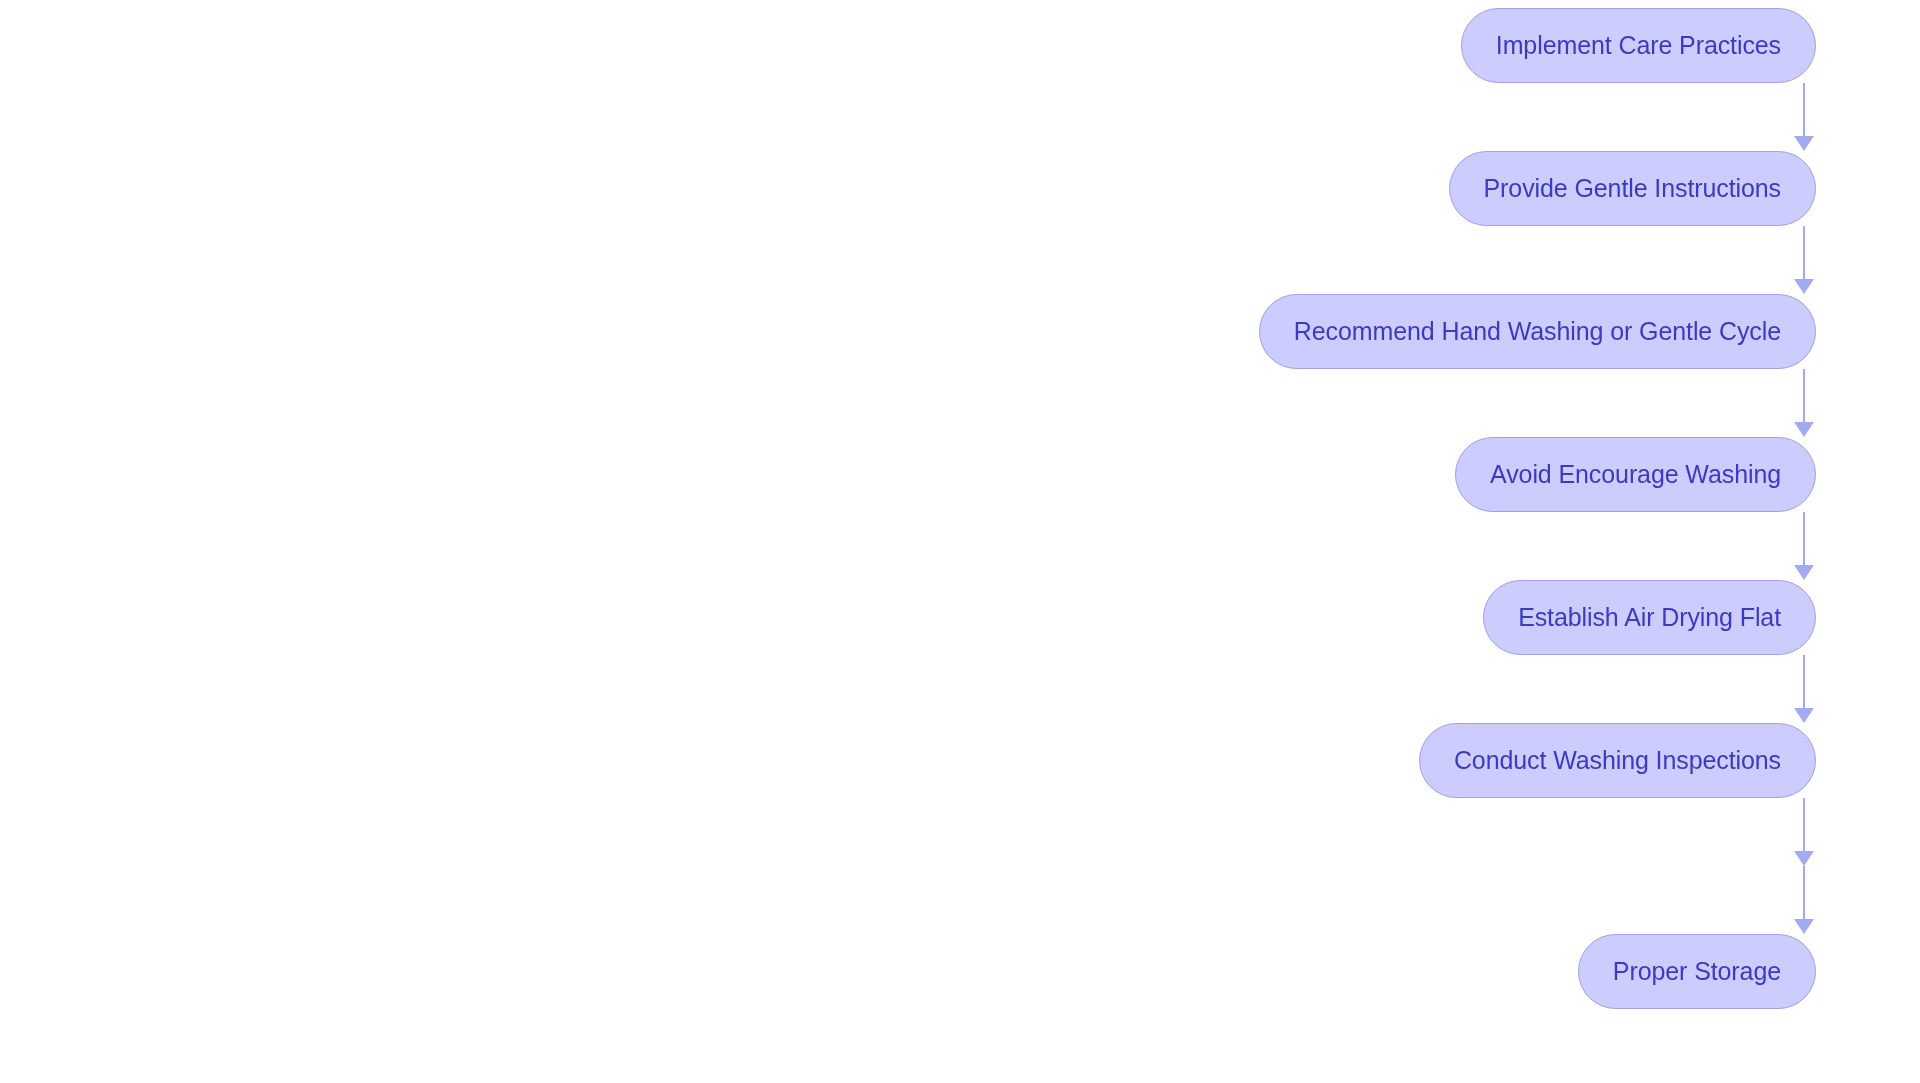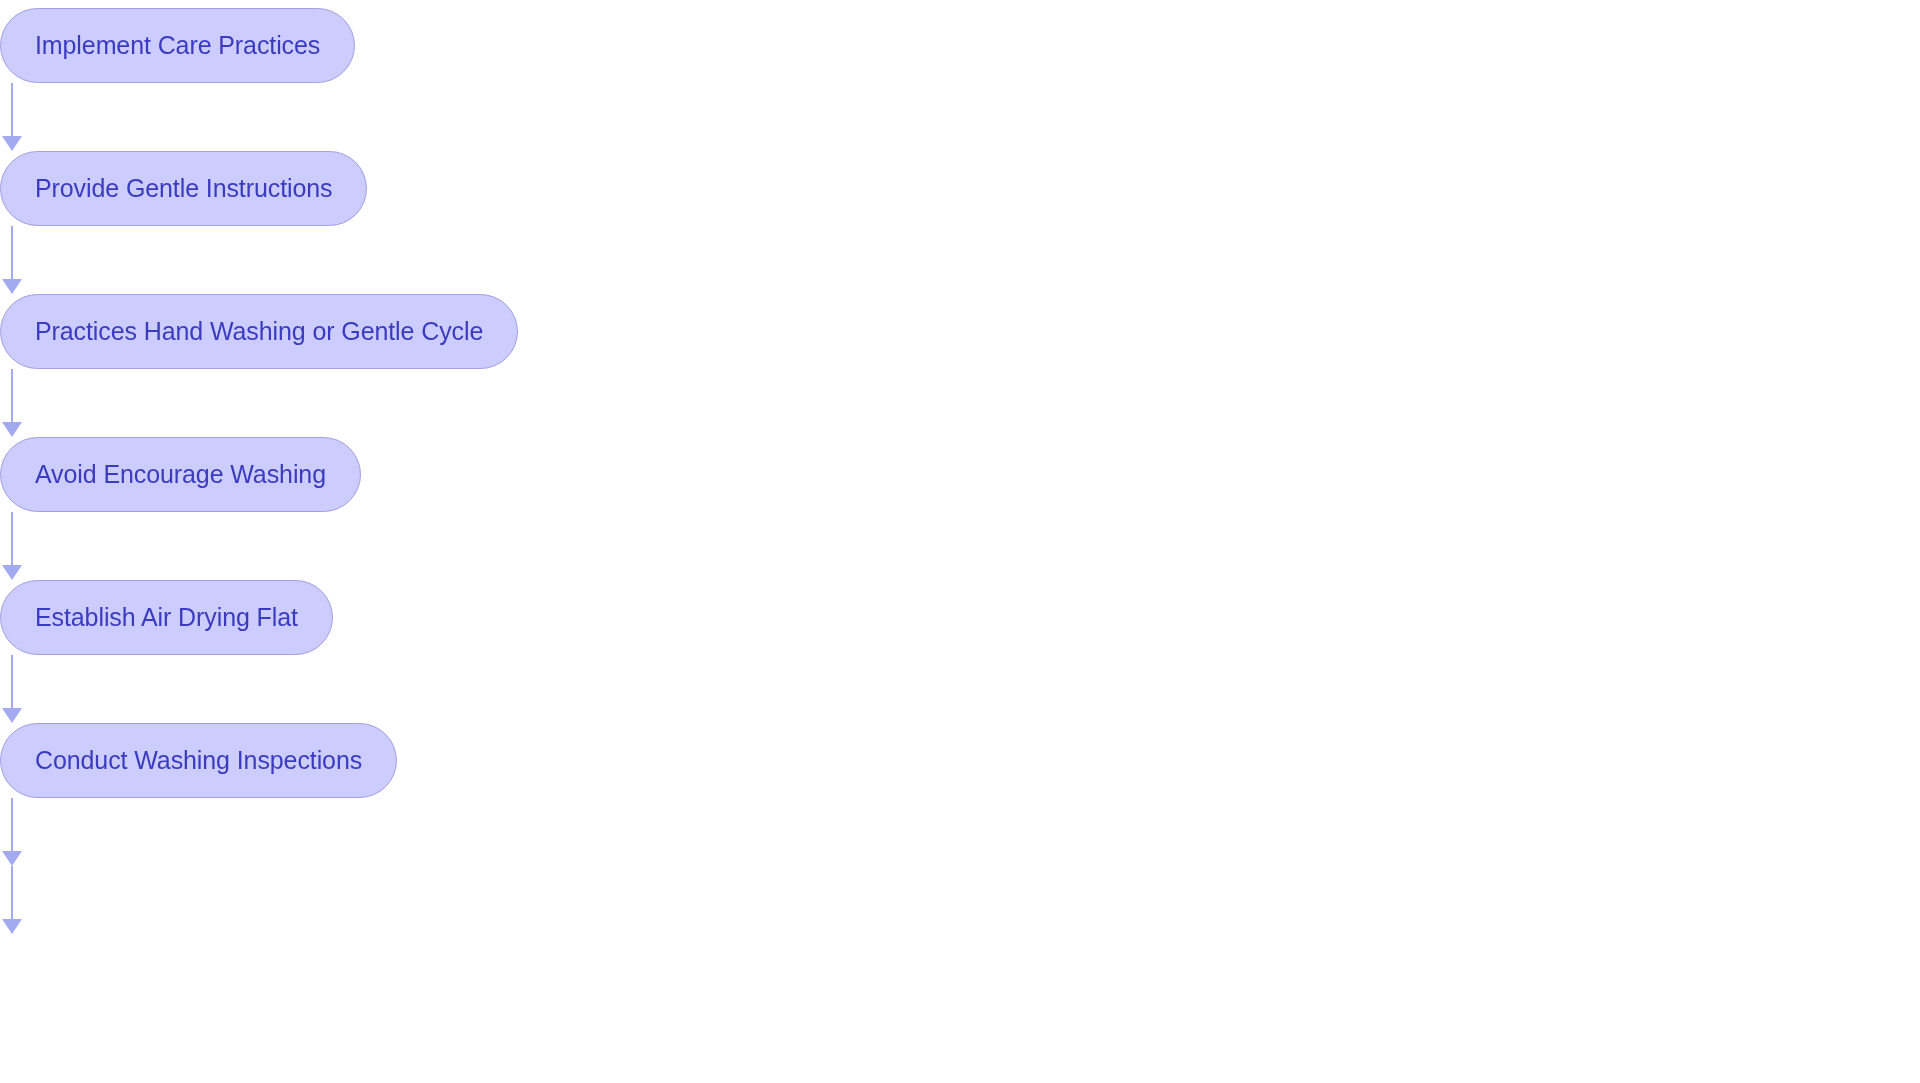--- a/index.html
+++ b/index.html
@@ -23,21 +23,21 @@
   }
 
   
   .flow-stack {
     position: absolute;
     left: 0;
     top: 8px;
     width: 1816px;
     display: flex;
     flex-direction: column;
-    align-items: flex-start;
+    align-items: flex-end;
   }
 
   
   .flow-node {
     box-sizing: border-box;
     height: 75px;
     border-radius: 999px;
     background: #ccccff;
     border: 1px solid #a0a0e2;
     color: #3b3bbf;
@@ -99,21 +99,21 @@
     <div class="flow-node">
       <span>Provide Gentle Instructions</span>
     </div>
 
     <div class="flow-connector">
       <span class="stem"></span>
       <span class="arrowhead"></span>
     </div>
 
     <div class="flow-node">
-      <span>Practices Hand Washing or Gentle Cycle</span>
+      <span>Recommend Hand Washing or Gentle Cycle</span>
     </div>
 
     <div class="flow-connector">
       <span class="stem"></span>
       <span class="arrowhead"></span>
     </div>
 
     <div class="flow-node">
       <span>Avoid Encourage Washing</span>
     </div>
@@ -140,15 +140,18 @@
       <span class="stem"></span>
       <span class="arrowhead"></span>
     </div>
 
 
     <div class="flow-connector">
       <span class="stem"></span>
       <span class="arrowhead"></span>
     </div>
 
+    <div class="flow-node">
+      <span>Proper Storage</span>
+    </div>
 
   </div>
 </div>
 
 </body></html>

